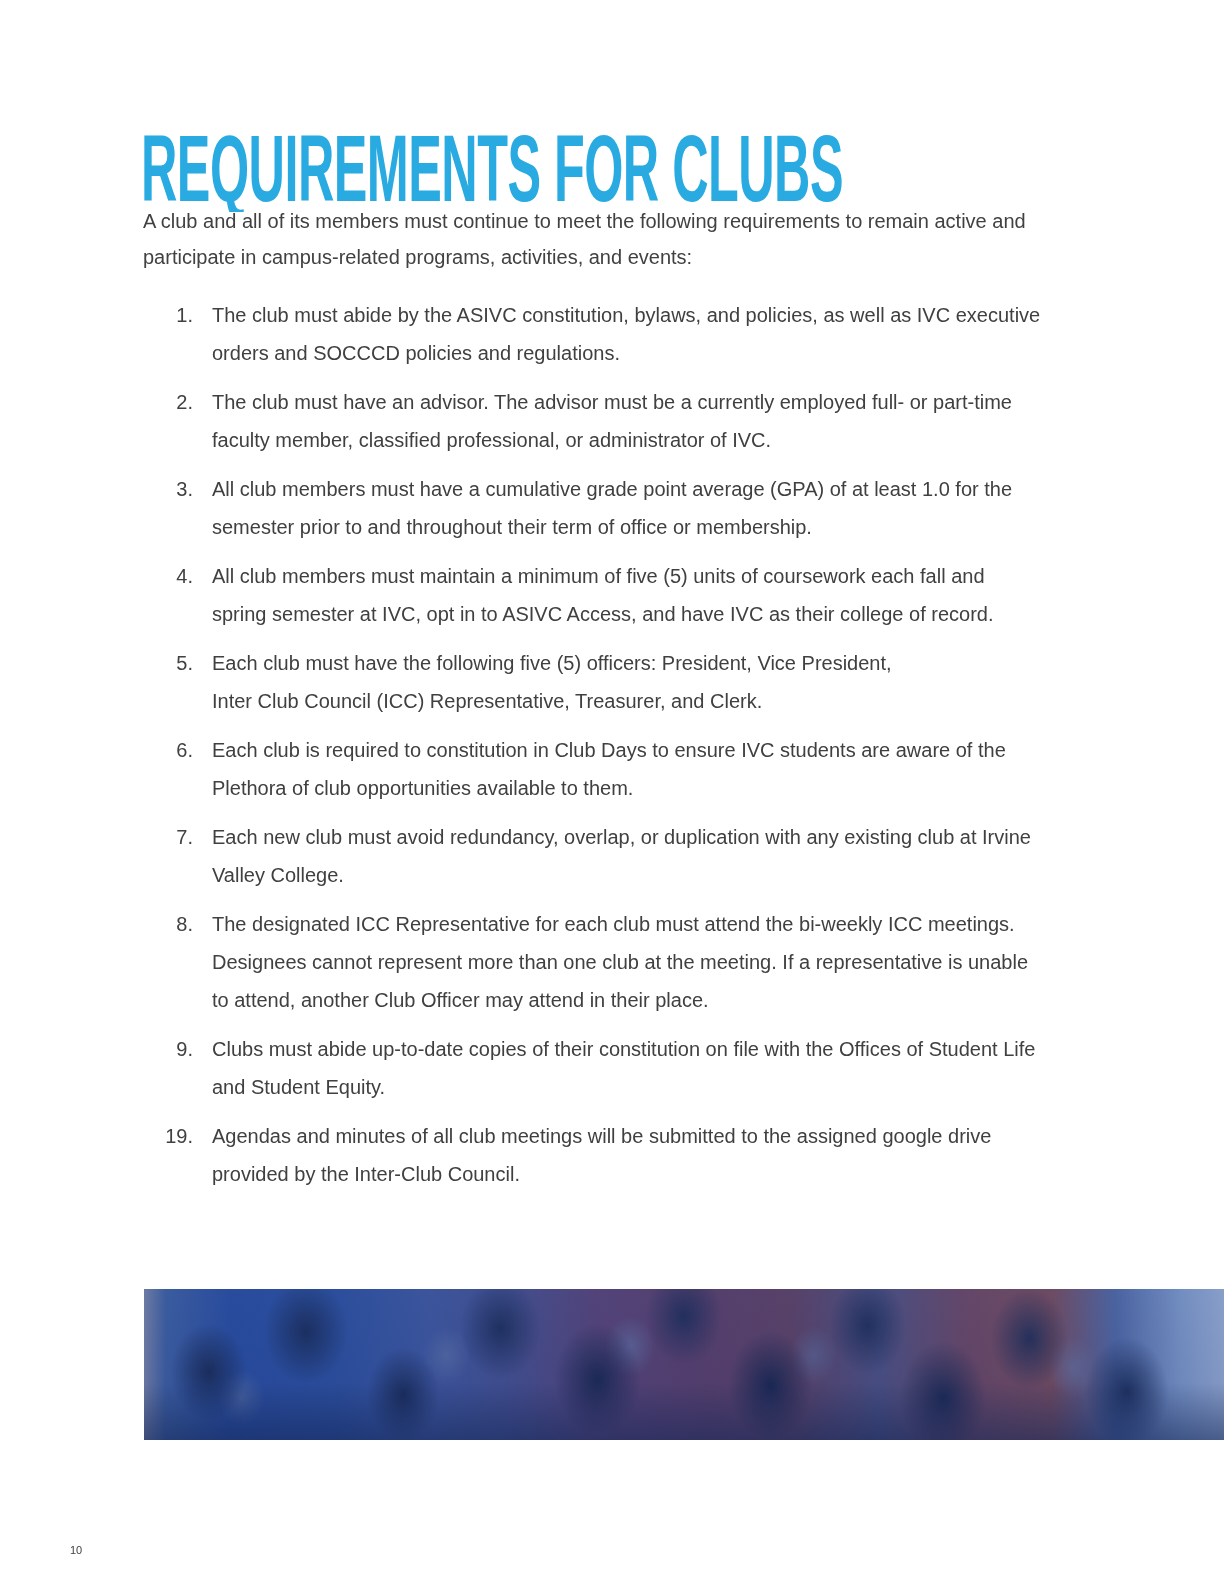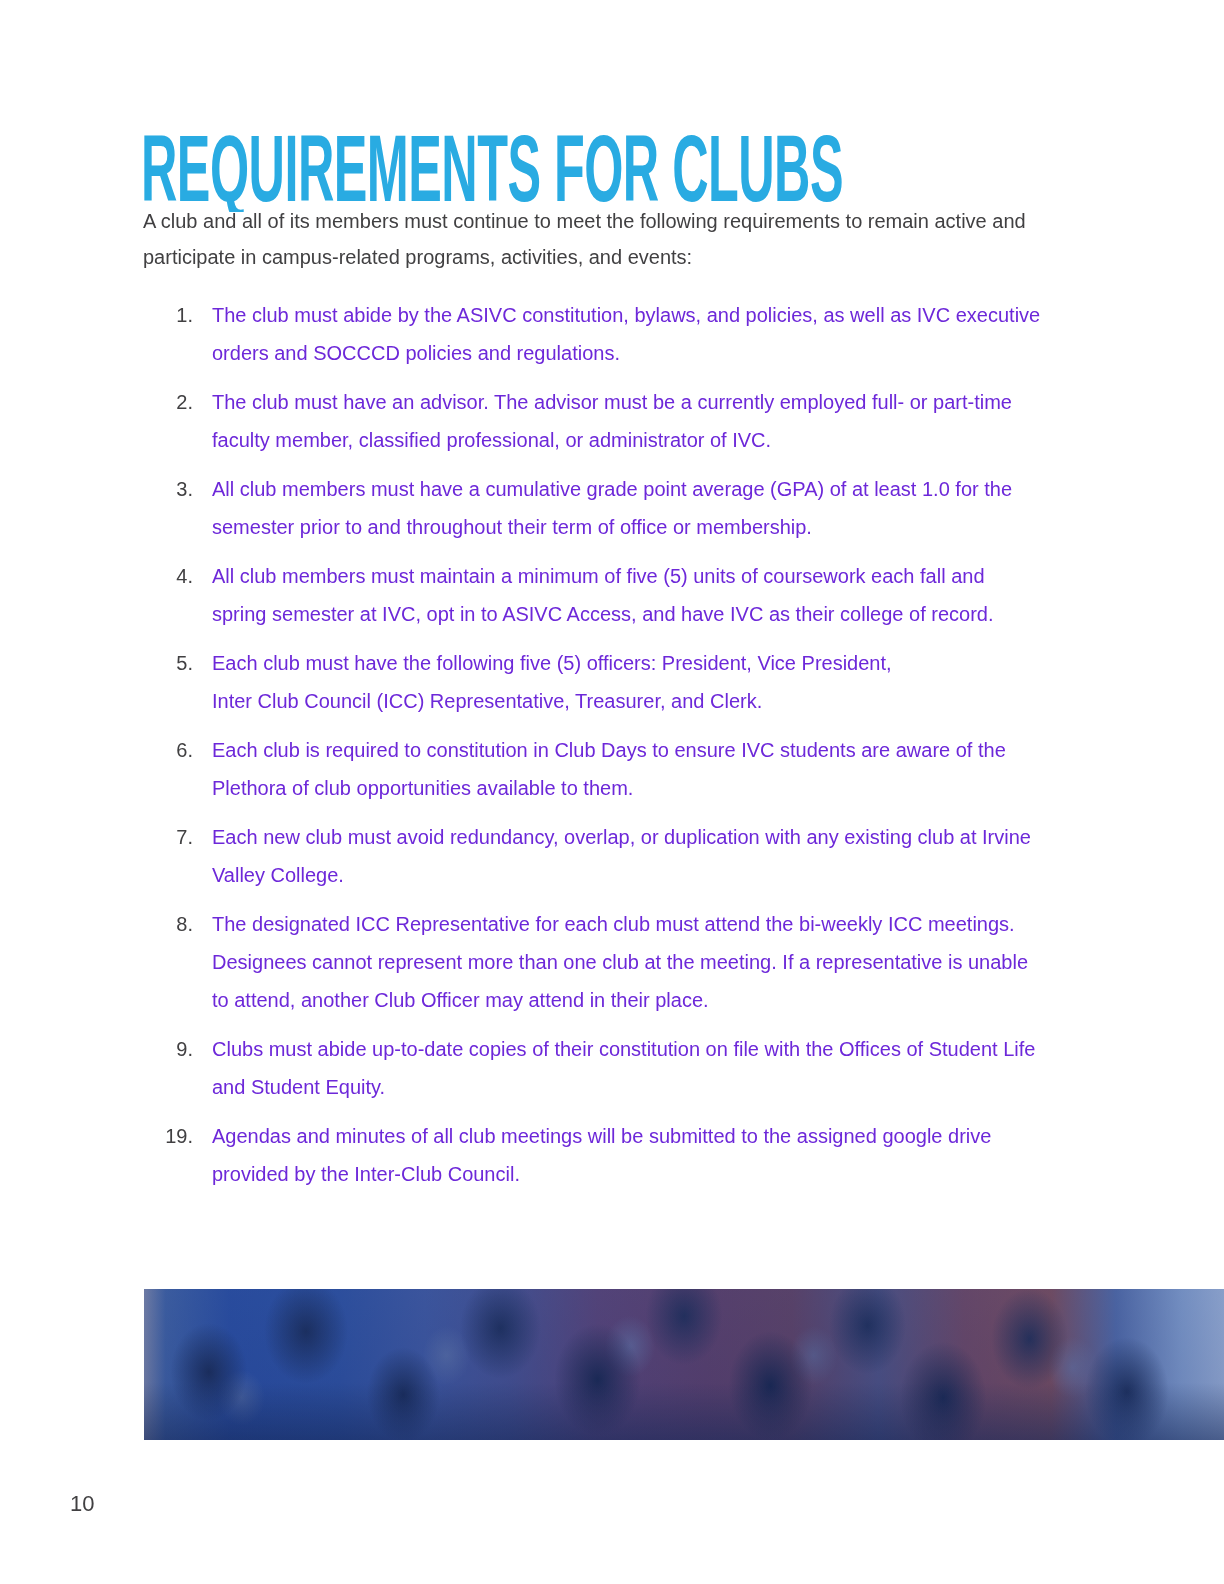--- a/index.html
+++ b/index.html
@@ -52,21 +52,21 @@
     width: 50px;
     text-align: right;
     margin-right: 19px;
     font-size: 20px;
     line-height: 38px;
     color: #414042;
   }
   .req-text {
     font-size: 20px;
     line-height: 38px;
-    color: #6d28d9;
+    color: #404040;
     white-space: pre-line;
   }
   
   .photo {
     position: absolute;
     left: 144px;
     top: 1289px;
     width: 1080px;
     height: 151px;
     background-color: #3b57a0;
@@ -90,22 +90,22 @@
       radial-gradient(34px 42px at 62% 44%, rgba(110, 120, 158, 0.55), rgba(110,120,158,0) 70%),
       radial-gradient(36px 44px at 86% 52%, rgba(118, 130, 170, 0.55), rgba(118,130,170,0) 70%),
       linear-gradient(90deg,
         #8c8ea6 0%, #44629f 2%, #2a4b9d 8%, #2f4f9c 18%, #44589c 26%,
         #4e4f88 34%, #653f69 42%, #693a59 52%, #6d3d52 60%, #585077 68%,
         #7e4452 76%, #8c4a49 84%, #5a6da3 90%, #93a9cf 96%, #b3c2dc 100%);
   }
   .page-number {
     position: absolute;
     left: 70px;
-    top: 1494px;
-    font-size: 22px;
+    top: 1540px;
+    font-size: 11px;
     line-height: 20px;
     color: #414042;
   }
 </style>
 </head>
 <body>
 
 <div class="page">
 
   <svg class="title-svg" width="712" height="80" viewBox="0 0 712 80">

